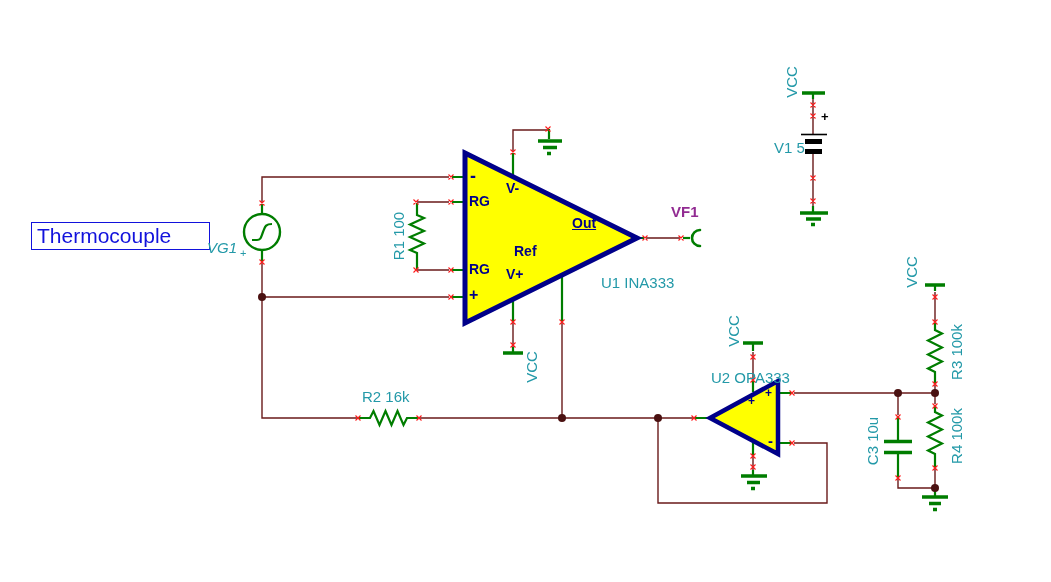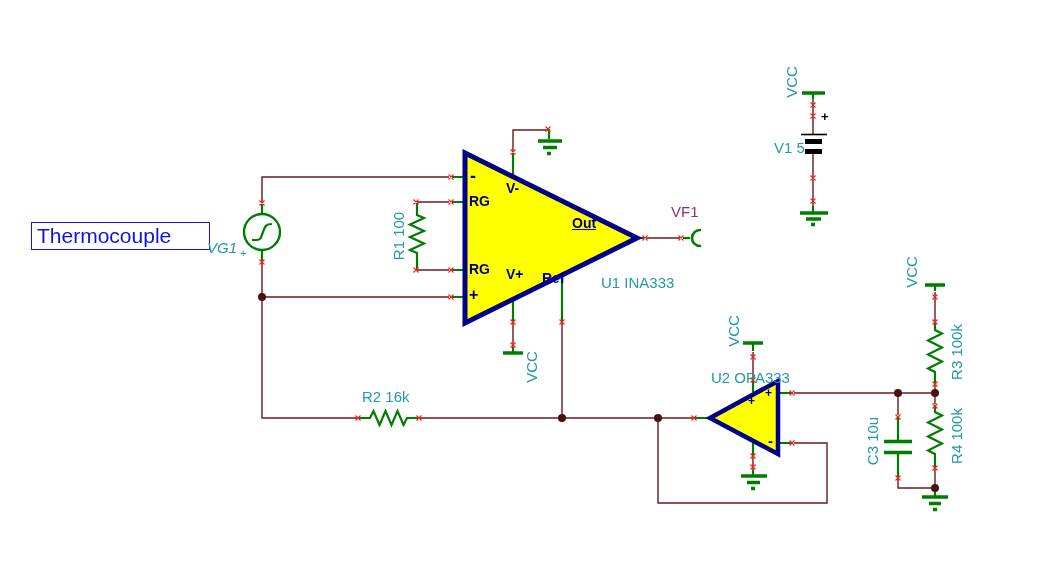--- a/index.html
+++ b/index.html
@@ -20,21 +20,21 @@
   .amp2{stroke-width:4.5;}
   .src{fill:none;stroke:var(--grn);stroke-width:2.4;}
   .bat-thin{stroke:var(--black);stroke-width:1.6;fill:none;}
   .bat-thick{stroke:var(--black);stroke-width:5;fill:none;}
   .probe{stroke:var(--grn);stroke-width:2.6;fill:none;stroke-linecap:round;}
 
   .lbl{position:absolute;white-space:nowrap;line-height:1.05;}
   .teal{color:var(--teal);font-size:15px;}
   .teal-sm{color:var(--teal);font-size:11px;}
   .pin{color:var(--navy);font-weight:bold;font-size:14px;}
-  .purple{color:var(--purple);font-size:15px;}
+  .purple{color:var(--purple);font-size:15px;font-weight:bold;}
   .blk{color:var(--black);font-size:13px;font-weight:bold;}
   .v{position:absolute;width:0;height:0;}
   .v>span{position:absolute;left:0;top:0;display:block;white-space:nowrap;
     transform:translate(-50%,-50%) rotate(-90deg);}
   #anno-box{
     position:absolute;left:31px;top:222px;width:172px;height:26px;
     border:1px solid var(--blue);
     color:var(--blue);font-size:21px;line-height:25px;padding-left:5px;
   }
 </style>
@@ -209,19 +209,19 @@
     <span class="teal">C3 10u</span>
     </div>
 
   <div class="lbl pin" style="left:470px;top:167px;font-size:18px;">-</div>
   <div class="lbl pin" style="left:469px;top:194px;">RG</div>
   <div class="lbl pin" style="left:469px;top:262px;">RG</div>
   <div class="lbl pin" style="left:469px;top:287px;font-size:16px;">+</div>
   <div class="lbl pin" style="left:506px;top:181px;">V-</div>
   <div class="lbl pin" style="left:506px;top:267px;">V+</div>
   <div class="lbl pin" style="left:572px;top:216px;text-decoration:underline;">Out</div>
-  <div class="lbl pin" style="left:542px;top:244px;margin-top:27px;">Ref</div>
+  <div class="lbl pin" style="left:514px;top:244px;">Ref</div>
 
   <div class="lbl pin" style="left:748px;top:395px;font-size:12px;">+</div>
   <div class="lbl pin" style="left:765px;top:387px;font-size:12px;">+</div>
   <div class="lbl pin" style="left:768px;top:433px;font-size:15px;">-</div>
 
 </div>
 
 </body></html>

